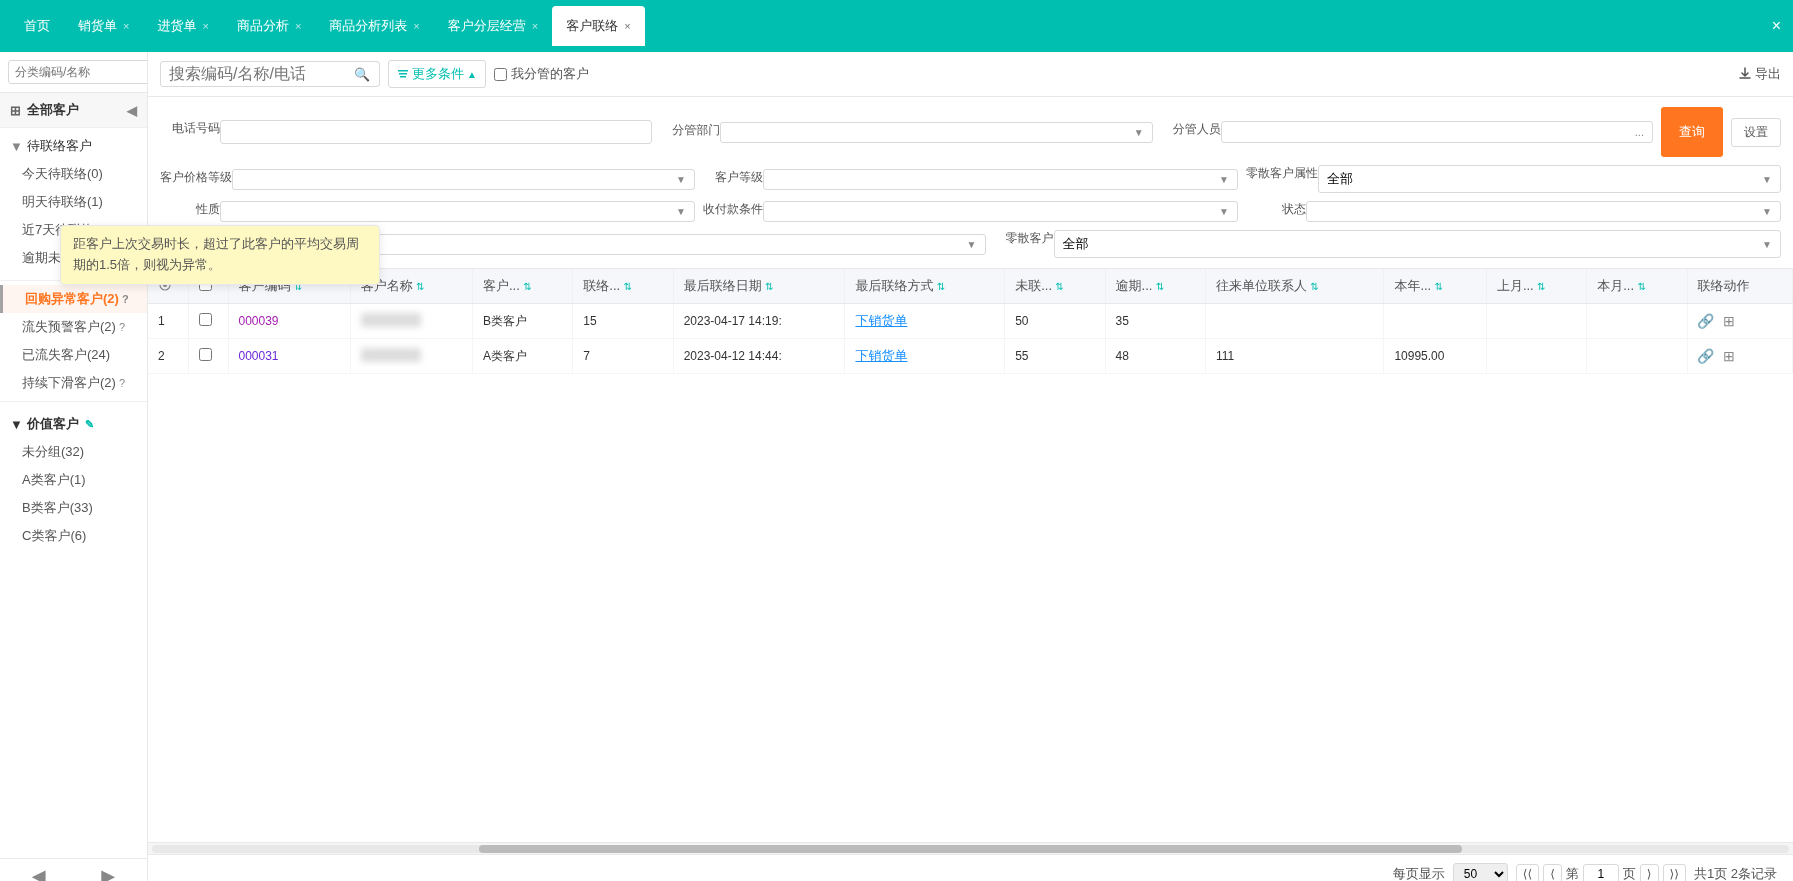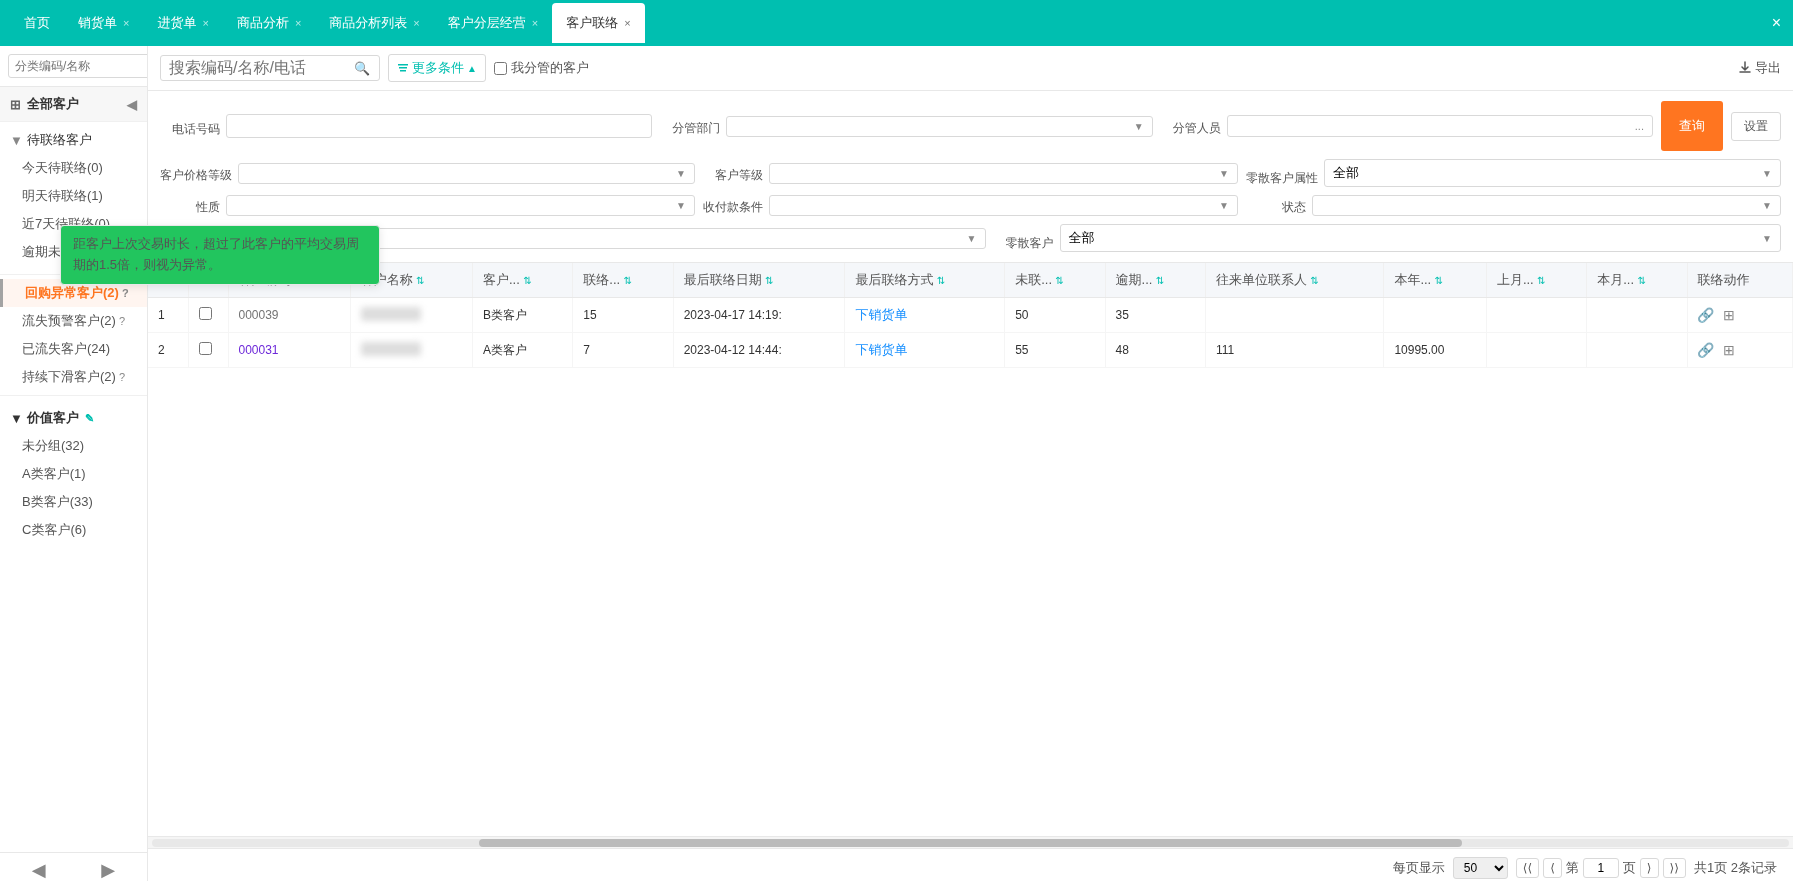--- a/index.html
+++ b/index.html
@@ -1,20 +1,20 @@
 <!DOCTYPE html>
 <html><head>
   <meta charset="utf-8">
   <style>
     * { box-sizing: border-box; margin: 0; padding: 0; font-family: 'Microsoft YaHei', Arial, sans-serif; font-size: 13px; }
     body { background: #f0f2f5; overflow: hidden; width: 1793px; height: 881px; }
 
     
     .top-nav {
-      display: flex; align-items: center; background: #00bfb0; height: 46px; padding: 0 10px;
+      display: flex; align-items: center; background: #00bfb0; height: 52px; padding: 0 10px;
       position: relative;
     }
     .nav-tab {
       display: flex; align-items: center; padding: 0 14px; height: 40px; color: #fff;
       cursor: pointer; font-size: 13px; white-space: nowrap; position: relative;
     }
     .nav-tab.active { background: #fff; color: #333; border-radius: 4px 4px 0 0; }
     .nav-tab .close-icon { margin-left: 6px; font-size: 11px; opacity: 0.7; }
     .close-window { position: absolute; right: 12px; top: 50%; transform: translateY(-50%); color: #fff; cursor: pointer; font-size: 16px; }
 
@@ -72,21 +72,21 @@
     .filter-btn svg { margin-right: 3px; }
     .my-customer-check { display: flex; align-items: center; gap: 4px; font-size: 12px; color: #555; cursor: pointer; }
     .export-btn { margin-left: auto; display: flex; align-items: center; gap: 3px; color: #555; cursor: pointer; font-size: 12px; }
 
     
     .adv-filter {
       background: #fff; border-bottom: 1px solid #e8e8e8; padding: 10px 12px;
     }
     .filter-row { display: flex; align-items: center; margin-bottom: 8px; gap: 8px; }
     .filter-row:last-child { margin-bottom: 0; }
-    .filter-item { display: flex; align-items: flex-end; flex: 1; gap: 6px; }
+    .filter-item { display: flex; align-items: flex-start; flex: 1; }
     .filter-label { color: #555; font-size: 12px; white-space: nowrap; min-width: 60px; text-align: right; }
     .filter-select {
       flex: 1; border: 1px solid #d9d9d9; border-radius: 3px; padding: 4px 8px;
       font-size: 12px; background: #fff; display: flex; align-items: center; justify-content: space-between;
       cursor: pointer; min-width: 120px;
     }
     .filter-select .down-arrow { color: #888; font-size: 10px; }
     .filter-input { flex: 1; border: 1px solid #d9d9d9; border-radius: 3px; padding: 4px 8px; font-size: 12px; outline: none; }
 
     .query-btn {
@@ -107,38 +107,38 @@
       color: #555; border-bottom: 1px solid #e8e8e8; white-space: nowrap;
       border-right: 1px solid #f0f0f0; position: relative;
     }
     table td {
       padding: 8px 10px; font-size: 12px; color: #333;
       border-bottom: 1px solid #f5f5f5; border-right: 1px solid #f5f5f5;
       white-space: nowrap;
     }
     .col-sort { color: #00bfb0; font-size: 10px; }
 
-    .link-text { color: #1890ff; cursor: pointer; }
+    .link-text { color: #1890ff; text-decoration: underline; cursor: pointer; }
     .action-icons { display: flex; gap: 8px; color: #888; }
     .action-icon { cursor: pointer; font-size: 14px; }
 
     
     .table-footer {
       display: flex; align-items: center; justify-content: flex-end;
       padding: 8px 16px; background: #fff; border-top: 1px solid #e8e8e8;
       gap: 8px; font-size: 12px; color: #555;
     }
     .page-size-select { border: 1px solid #d9d9d9; border-radius: 3px; padding: 2px 6px; font-size: 12px; }
     .page-nav { display: flex; align-items: center; gap: 4px; }
     .page-btn { border: 1px solid #d9d9d9; background: #fff; border-radius: 3px; padding: 2px 6px; cursor: pointer; color: #555; font-size: 12px; }
     .page-input { border: 1px solid #d9d9d9; border-radius: 3px; width: 36px; text-align: center; padding: 2px; font-size: 12px; }
 
     
     .tooltip-box {
-      position: absolute; left: 60px; top: 225px; background: #22c55e;
+      position: absolute; left: 60px; top: 225px; background: #fef9c3;
       border: 1px solid #e8e8e8; border-radius: 4px; padding: 8px 12px;
       font-size: 12px; color: #555; max-width: 320px; box-shadow: 0 2px 8px rgba(0,0,0,0.1);
       z-index: 100; line-height: 1.6;
     }
 
     
     .table-wrap::-webkit-scrollbar { height: 8px; width: 8px; }
     .table-wrap::-webkit-scrollbar-thumb { background: #ccc; border-radius: 4px; }
 
     .blurred-text { filter: blur(3px); display: inline-block; background: #ddd; border-radius: 2px; width: 60px; height: 14px; }
@@ -452,21 +452,21 @@
             <th>
               <span>联络动作</span>
             </th>
           </tr>
         </thead>
         <tbody id="table-body">
 
           <tr>
             <td>1</td>
             <td><input type="checkbox" style=""></td>
-            <td style="color:#737373;cursor:pointer;">000039</td>
+            <td style="color:#a21caf;cursor:pointer;">000039</td>
             <td><span class="blurred-text"></span></td>
             <td>B类客户</td>
             <td>15</td>
             <td>2023-04-17 14:19:</td>
             <td>
               <span class="link-text">下销货单</span>
             </td>
             <td>50</td>
             <td>35</td>
             <td></td>

